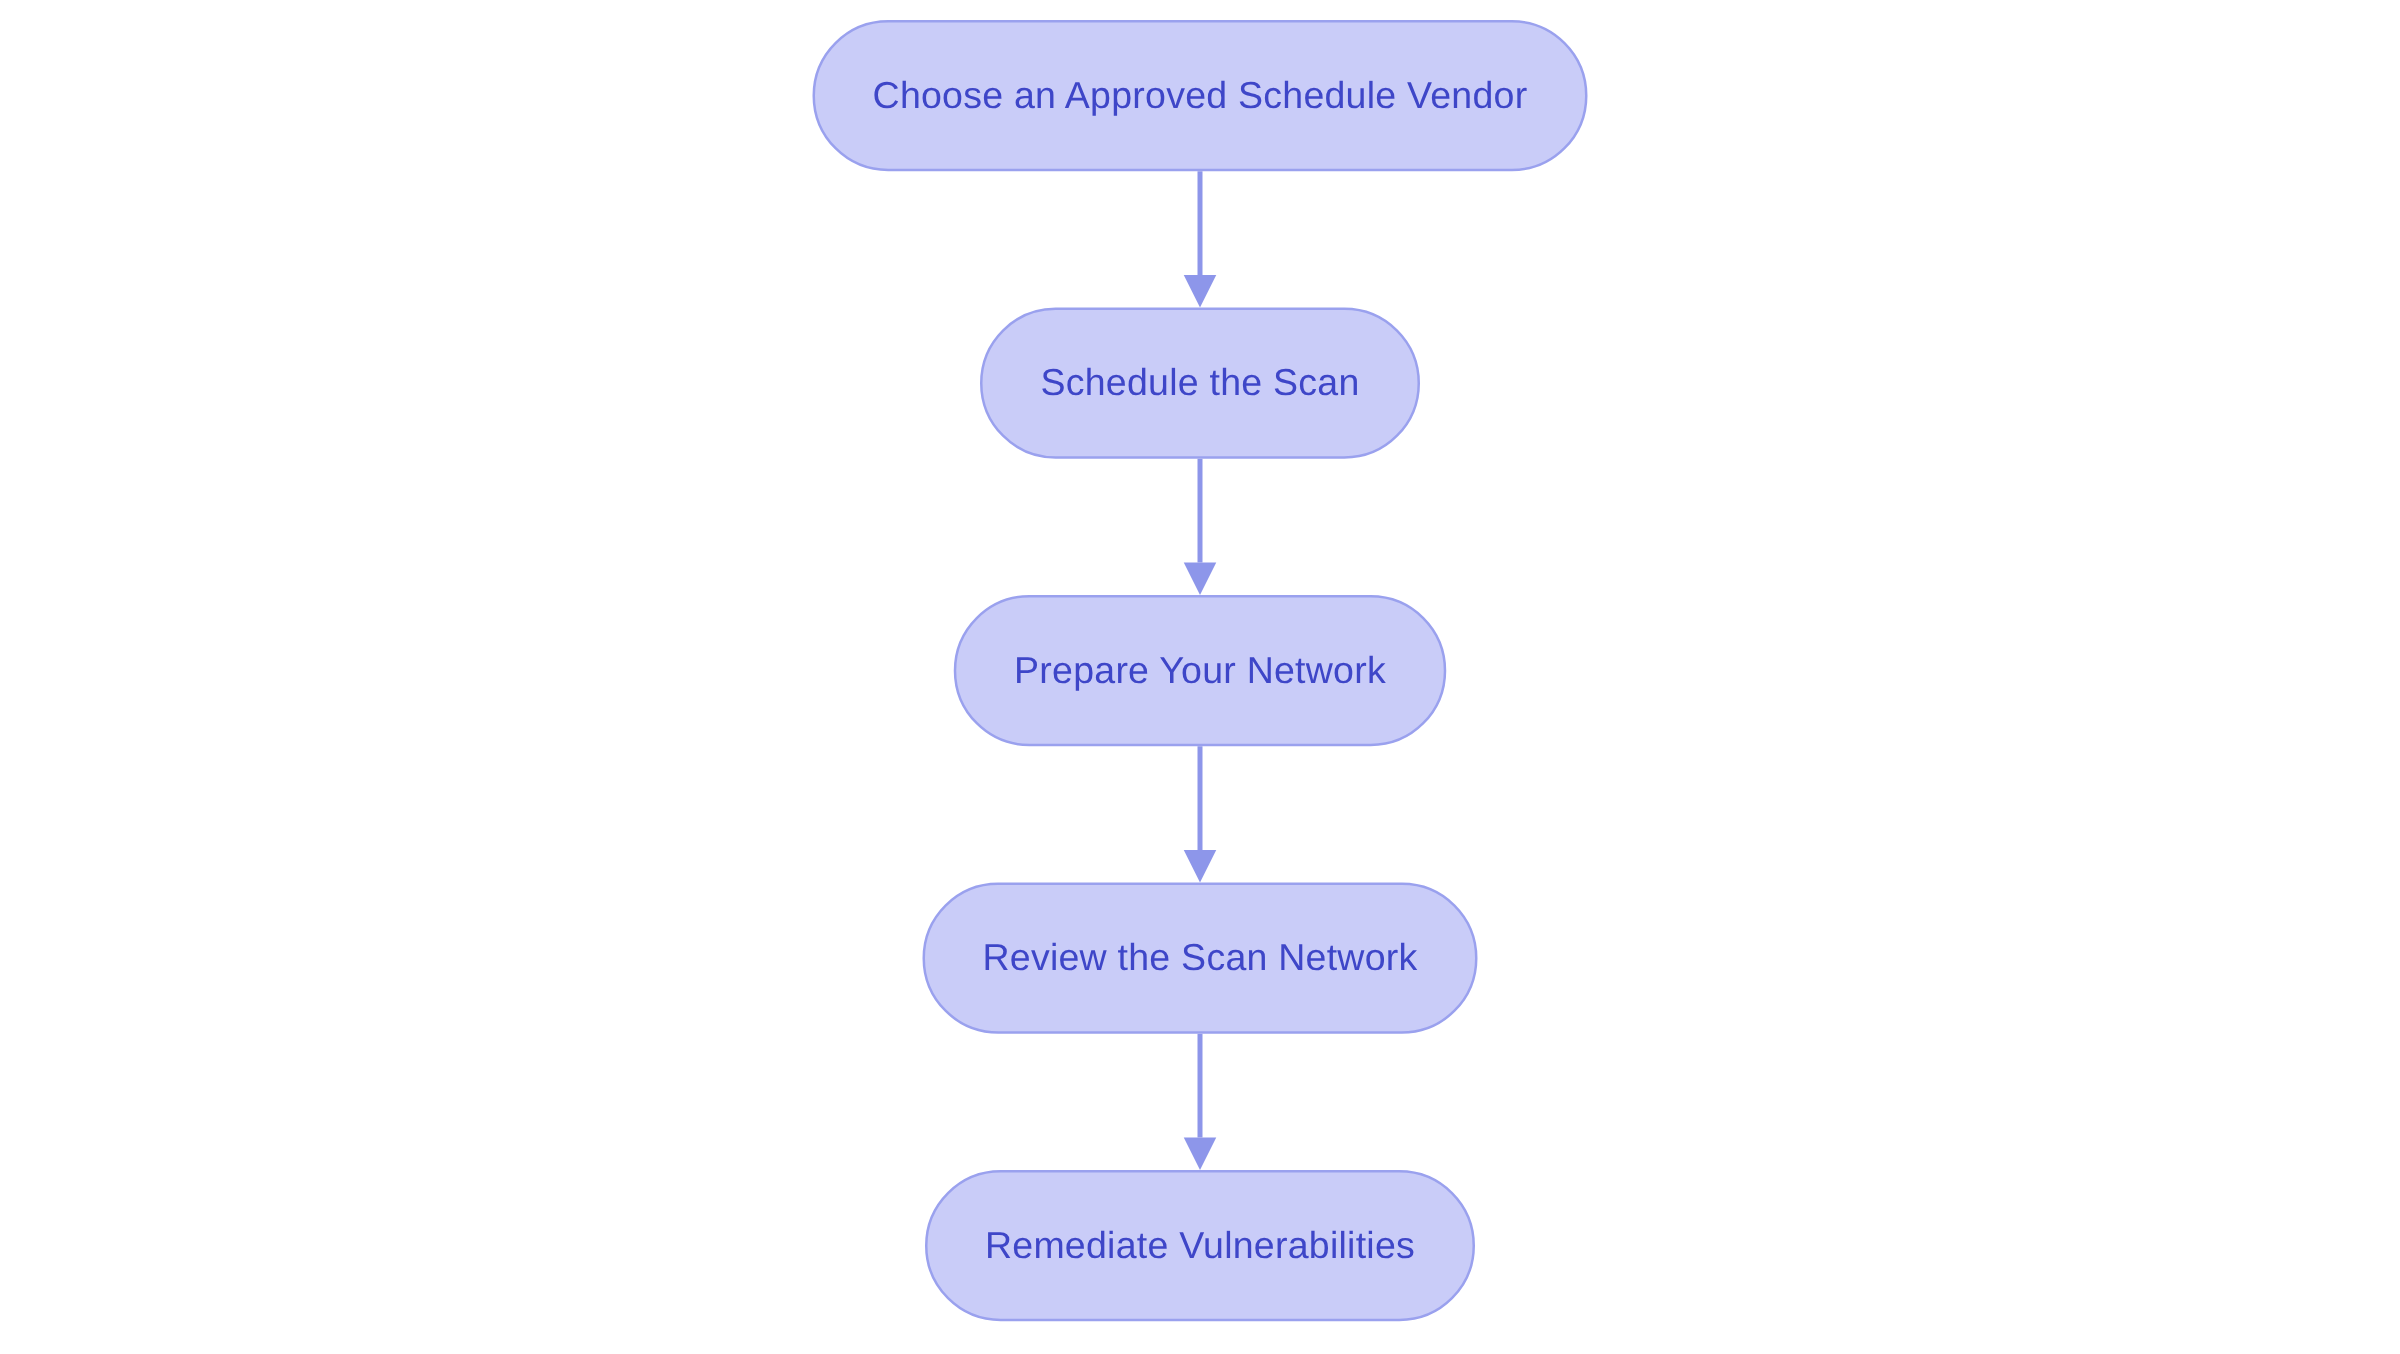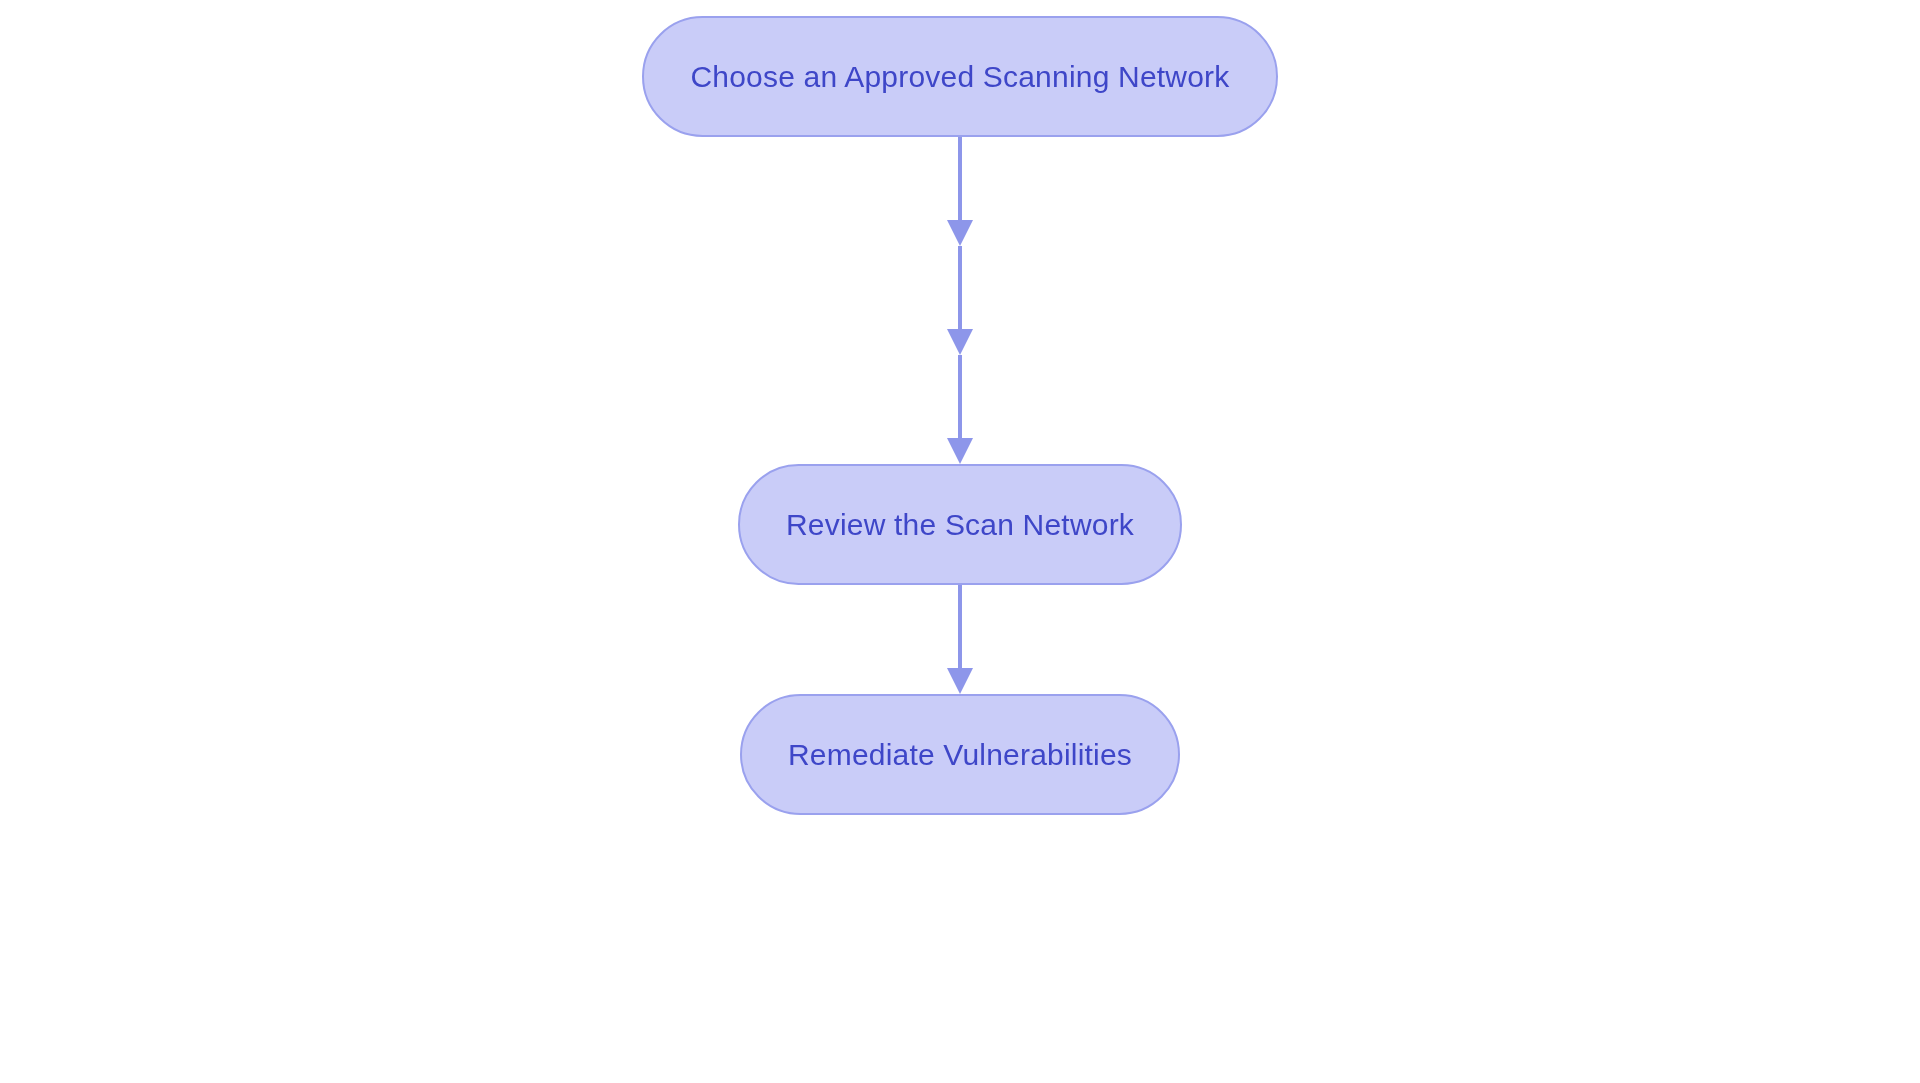--- a/index.html
+++ b/index.html
@@ -68,34 +68,40 @@
     border-top: 26px solid var(--arrow-color);
   }
 </style>
 </head>
 <body>
 
 <div class="canvas">
   <div class="flow">
 
     <div class="node">
-      <span class="node-label">Choose an Approved Scanning Network</span>
+      <span class="node-label">Choose an Approved Schedule Vendor</span>
     </div>
 
     <div class="connector">
       <div class="connector-line"></div>
       <div class="connector-head"></div>
     </div>
 
+    <div class="node">
+      <span class="node-label">Schedule the Scan</span>
+    </div>
 
     <div class="connector">
       <div class="connector-line"></div>
       <div class="connector-head"></div>
     </div>
 
+    <div class="node">
+      <span class="node-label">Prepare Your Network</span>
+    </div>
 
     <div class="connector">
       <div class="connector-line"></div>
       <div class="connector-head"></div>
     </div>
 
     <div class="node">
       <span class="node-label">Review the Scan Network</span>
     </div>
 

